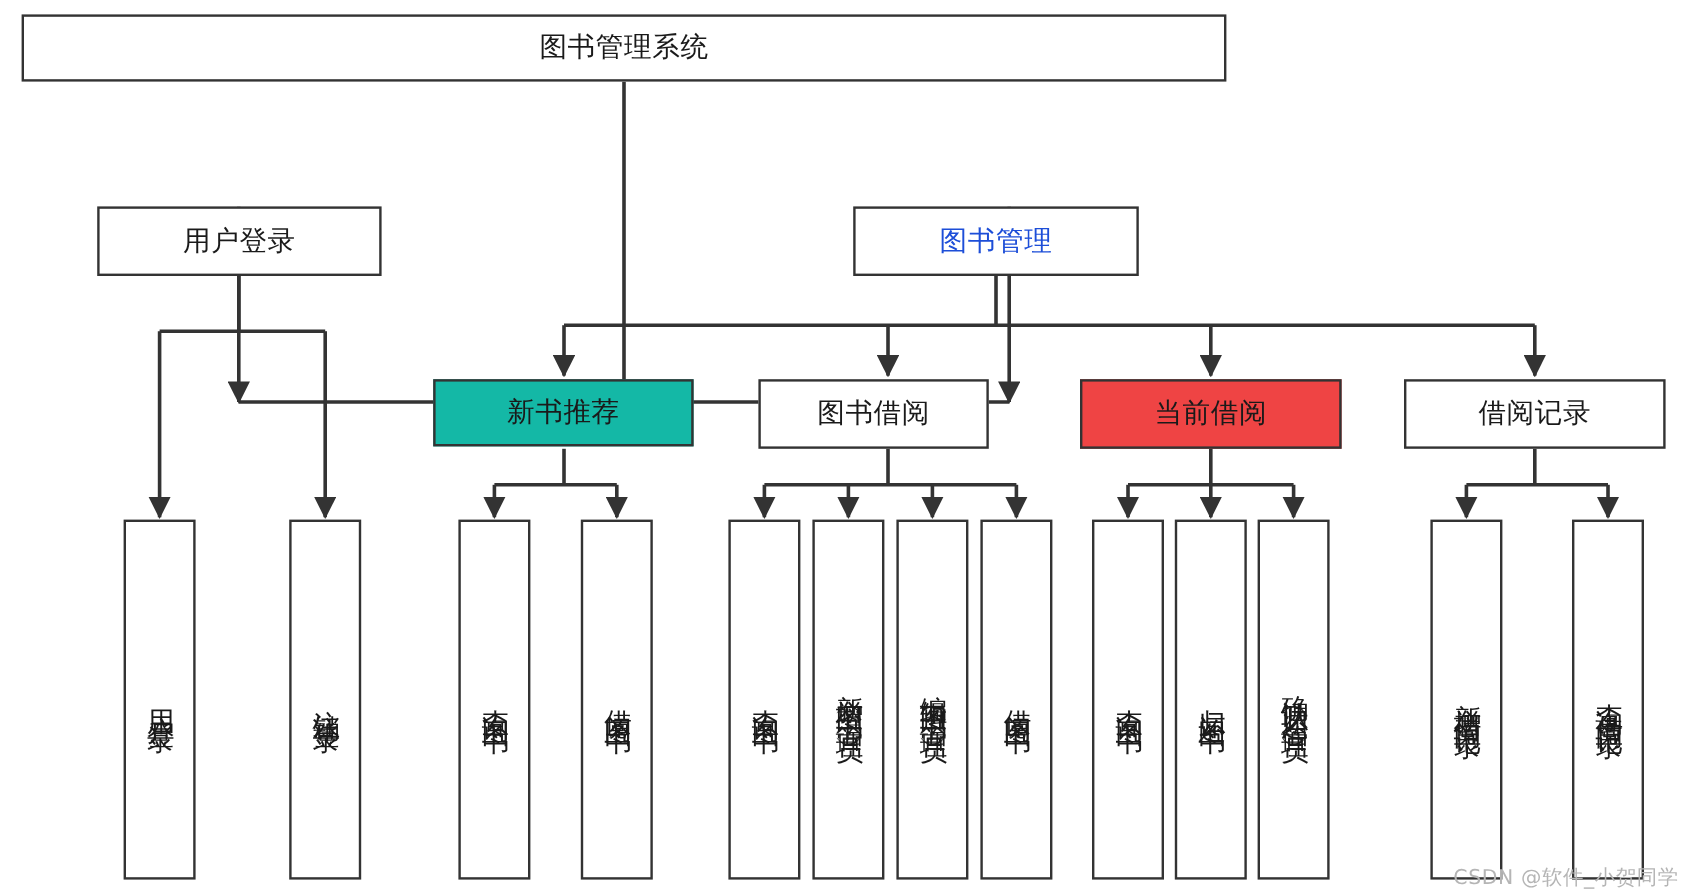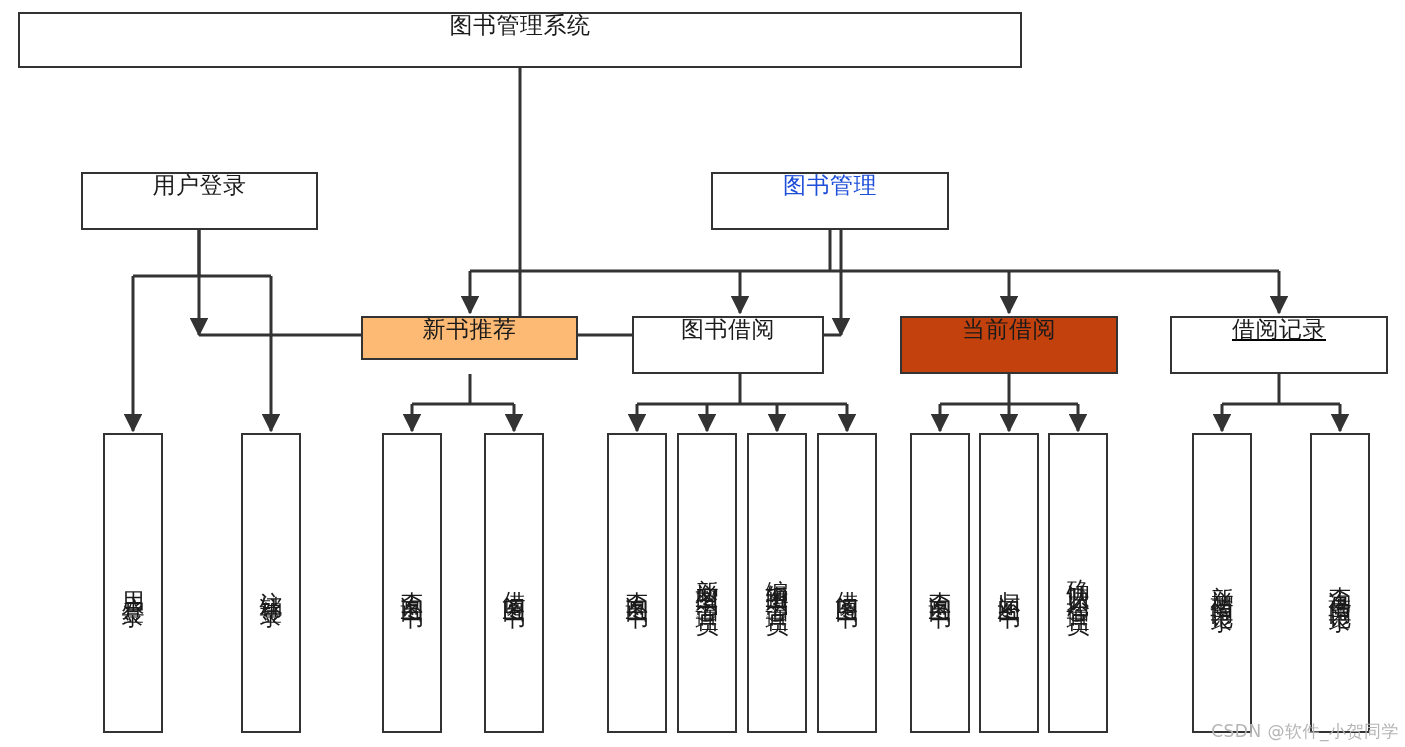--- a/index.html
+++ b/index.html
@@ -24,20 +24,21 @@
     top: 0;
     width: 1405px;
     height: 747px;
   }
   .node {
     position: absolute;
     box-sizing: border-box;
     background: #ffffff;
     border: 2.5px solid #333333;
     display: flex;
+    align-items: center;
     justify-content: center;
     z-index: 2;
   }
   .node .label {
     color: #1a1a1a;
     line-height: 1.0;
     white-space: nowrap;
     text-align: center;
   }
   .node.horiz .label {
@@ -128,33 +129,33 @@
   </div>
 
   <div class="node horiz" style="left: 81px; top: 172px; width: 237px; height: 58px; border-color: rgb(51, 51, 51); background: rgb(255, 255, 255);">
     <span class="label" style="color: rgb(26, 26, 26);">用户登录</span>
   </div>
 
   <div class="node horiz" style="left: 711px; top: 172px; width: 238px; height: 58px; border-color: rgb(51, 51, 51); background: rgb(255, 255, 255);">
     <span class="label" style="color: #1d4ed8;">图书管理</span>
   </div>
 
-  <div class="node horiz" style="left: 361px; top: 316px; width: 217px; height: 44px; border-color: rgb(51, 51, 51); background: #fdba74;">
+  <div class="node horiz" style="left: 361px; top: 316px; width: 217px; height: 56px; border-color: rgb(51, 51, 51); background: #14b8a6;">
     <span class="label" style="color: rgb(26, 26, 26);">新书推荐</span>
   </div>
 
   <div class="node horiz" style="left: 632px; top: 316px; width: 192px; height: 58px; border-color: rgb(51, 51, 51); background: rgb(255, 255, 255);">
     <span class="label" style="color: rgb(26, 26, 26);">图书借阅</span>
   </div>
 
-  <div class="node horiz" style="left: 900px; top: 316px; width: 218px; height: 58px; border-color: rgb(51, 51, 51); background: #c2410c;">
+  <div class="node horiz" style="left: 900px; top: 316px; width: 218px; height: 58px; border-color: rgb(51, 51, 51); background: #ef4444;">
     <span class="label" style="color: rgb(26, 26, 26);">当前借阅</span>
   </div>
 
-  <div class="node horiz" style="left: 1170px; top: 316px; width: 218px; height: 58px; border-color: rgb(51, 51, 51); background: rgb(255, 255, 255); text-decoration: underline;">
+  <div class="node horiz" style="left: 1170px; top: 316px; width: 218px; height: 58px; border-color: rgb(51, 51, 51); background: rgb(255, 255, 255);">
     <span class="label" style="color: rgb(26, 26, 26);">借阅记录</span>
   </div>
 
   <div class="node vert" style="left: 103px; top: 433px; width: 60px; height: 300px; border-color: rgb(51, 51, 51); background: rgb(255, 255, 255);">
     <span class="label" style="color: rgb(26, 26, 26);">用户登录</span>
   </div>
   <div class="node vert" style="left: 241px; top: 433px; width: 60px; height: 300px; border-color: rgb(51, 51, 51); background: rgb(255, 255, 255);">
     <span class="label" style="color: rgb(26, 26, 26);">注销登录</span>
   </div>
 

